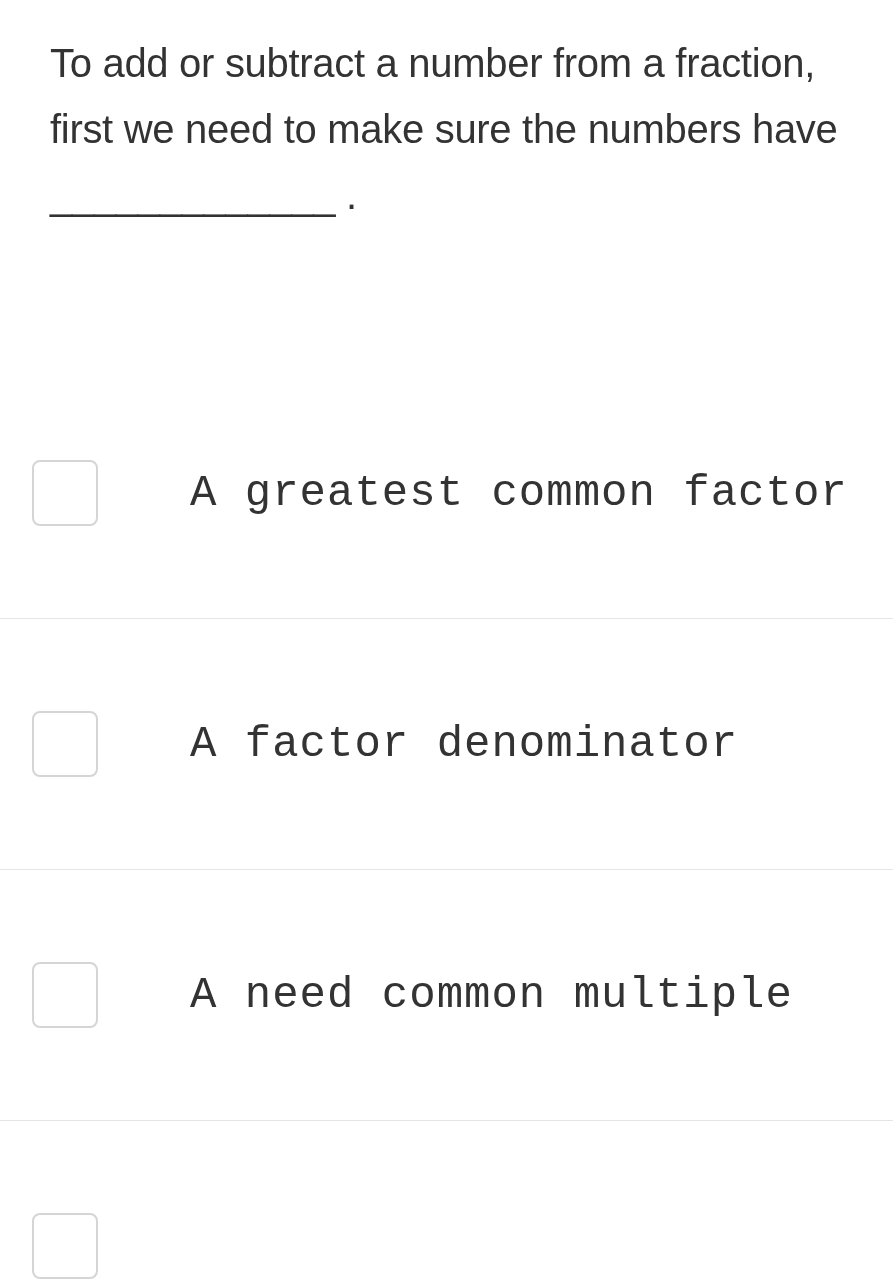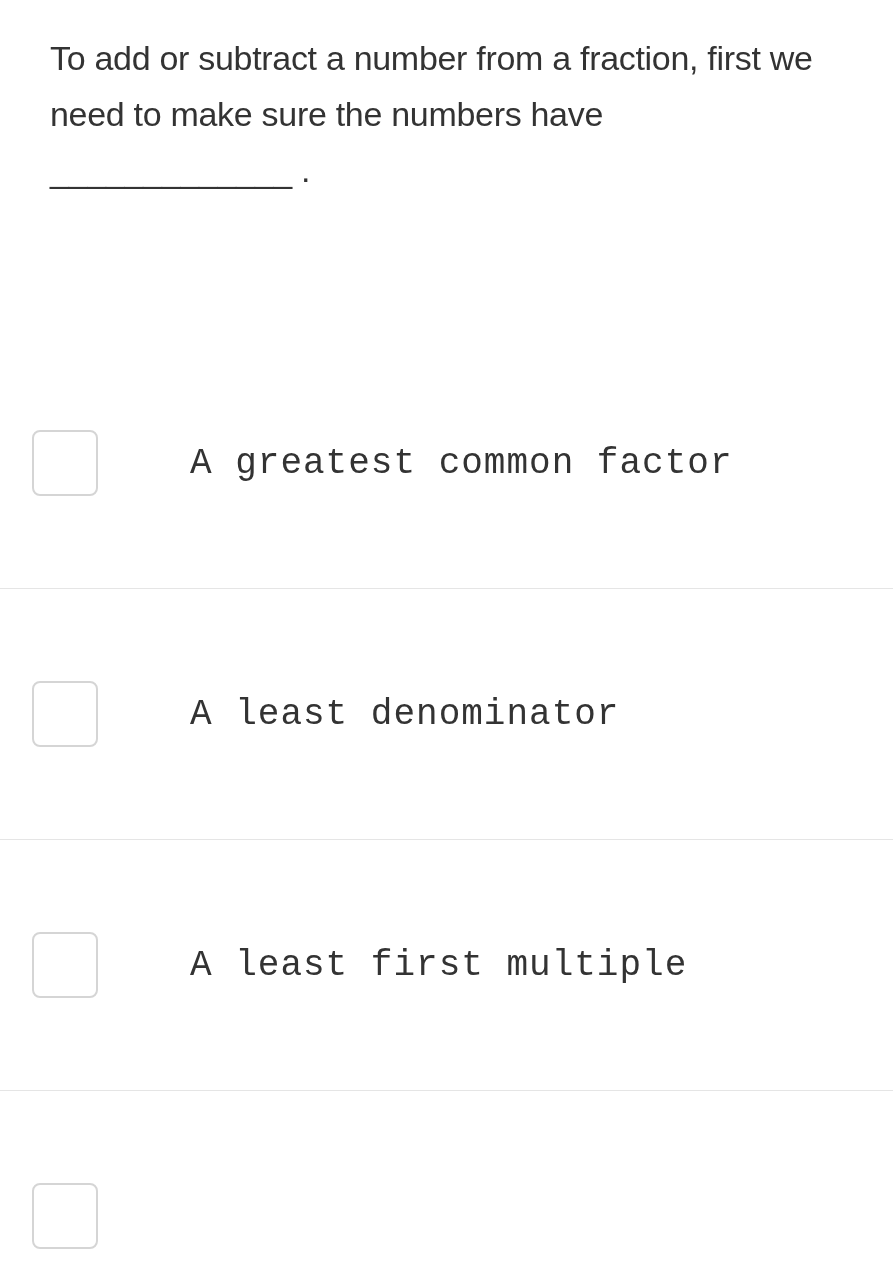--- a/index.html
+++ b/index.html
@@ -15,21 +15,21 @@
       font-family: -apple-system, BlinkMacSystemFont, "Segoe UI", Helvetica, Arial, sans-serif;
       color: #333333;
       overflow: hidden;
     }
     
     .question-container {
       padding: 30px 50px 0 50px;
     }
     
     .question-text {
-      font-size: 34px;
+      font-size: 40px;
       line-height: 1.65;
       color: #333333;
       font-weight: 400;
       letter-spacing: -0.3px;
     }
     
     .options-container {
       margin-top: 140px;
     }
     
@@ -49,21 +49,21 @@
       height: 66px;
       border: 2px solid #d5d5d5;
       border-radius: 8px;
       background: #ffffff;
       flex-shrink: 0;
       cursor: pointer;
     }
     
     .option-label {
       font-family: "SF Mono", "Menlo", "Consolas", "Courier New", monospace;
-      font-size: 36px;
+      font-size: 44px;
       color: #333333;
       margin-left: 92px;
       letter-spacing: 1px;
       font-weight: 400;
     }
   </style>
 </head>
 <body>
 
 <div class="question-container">
@@ -72,25 +72,25 @@
 
 <div class="options-container">
 
   <div class="option-row">
     <div class="checkbox"></div>
     <div class="option-label">A greatest common factor</div>
   </div>
 
   <div class="option-row">
     <div class="checkbox"></div>
-    <div class="option-label">A least denominator</div>
+    <div class="option-label">A factor denominator</div>
   </div>
 
   <div class="option-row">
     <div class="checkbox"></div>
-    <div class="option-label">A least first multiple</div>
+    <div class="option-label">A need common multiple</div>
   </div>
 
   <div class="option-row">
     <div class="checkbox"></div>
   </div>
 
 </div>
 
 </body></html>

